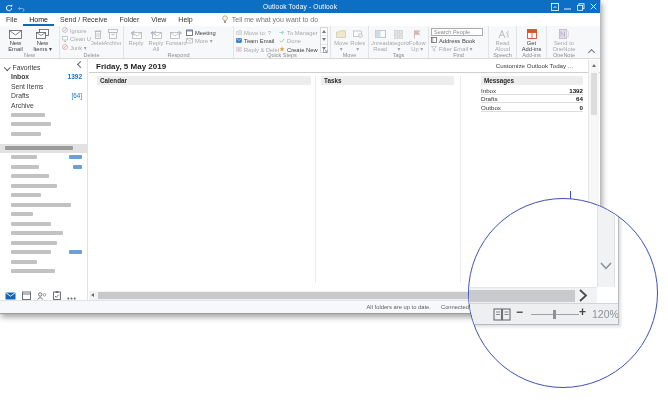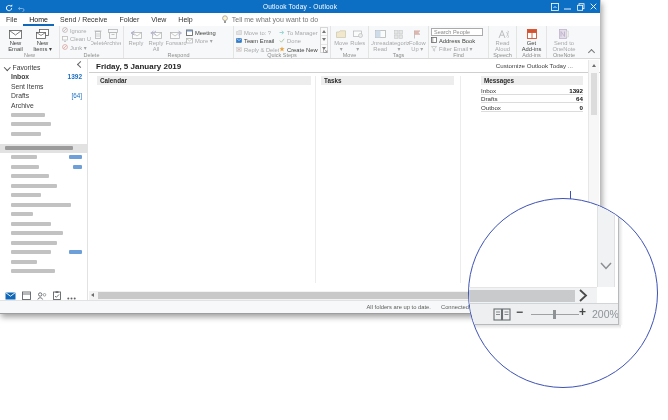--- a/index.html
+++ b/index.html
@@ -585,21 +585,21 @@
         <span><svg width="9" height="3">
               <circle cx="1.3" cy="1.5" r="1" fill="#5f6368"></circle>
               <circle cx="4.5" cy="1.5" r="1" fill="#5f6368"></circle>
               <circle cx="7.7" cy="1.5" r="1" fill="#5f6368"></circle>
             </svg></span>
       </div>
     </div>
 
     <div class="content">
       <div class="datebar">
-        <span class="date">Friday, 5 January 2019</span>
+        <span class="date">Friday, 5 May 2019</span>
         <span class="customize">Customize Outlook Today ...</span>
       </div>
       <div class="cols">
         <div class="colhdr" id="hdr-cal" style="left:8px;width:214px">Calendar</div>
         <div class="colhdr" id="hdr-task" style="left:232px;width:133px">Tasks</div>
         <div class="colhdr" id="hdr-msg" style="left:392px;width:102px">Messages</div>
         <div class="vrule" style="left:226px"></div>
         <div class="vrule" style="left:371px"></div>
         <div class="msgrows">
           <div class="msgrow">
@@ -659,20 +659,20 @@
             <line x1="3" y1="4" x2="7" y2="4" stroke="#6a6e72" stroke-width="0.8"></line>
             <line x1="3" y1="6.5" x2="7" y2="6.5" stroke="#6a6e72" stroke-width="0.8"></line>
             <line x1="11.5" y1="4" x2="15.5" y2="4" stroke="#6a6e72" stroke-width="0.8"></line>
             <line x1="11.5" y1="6.5" x2="15.5" y2="6.5" stroke="#6a6e72" stroke-width="0.8"></line>
           </svg>
         </span>
       <span class="mag-minus">−</span>
       <span class="mag-track"></span>
       <span class="mag-thumb"></span>
       <span class="mag-plus">+</span>
-      <span class="mag-zoom">200%</span>
+      <span class="mag-zoom">120%</span>
     </div>
     <div class="mag-edge-v"></div>
     <div class="mag-shadow-v"></div>
     <div class="mag-edge-h"></div>
     <div class="mag-shadow-h"></div>
   </div>
 </div>
 
 </body></html>

